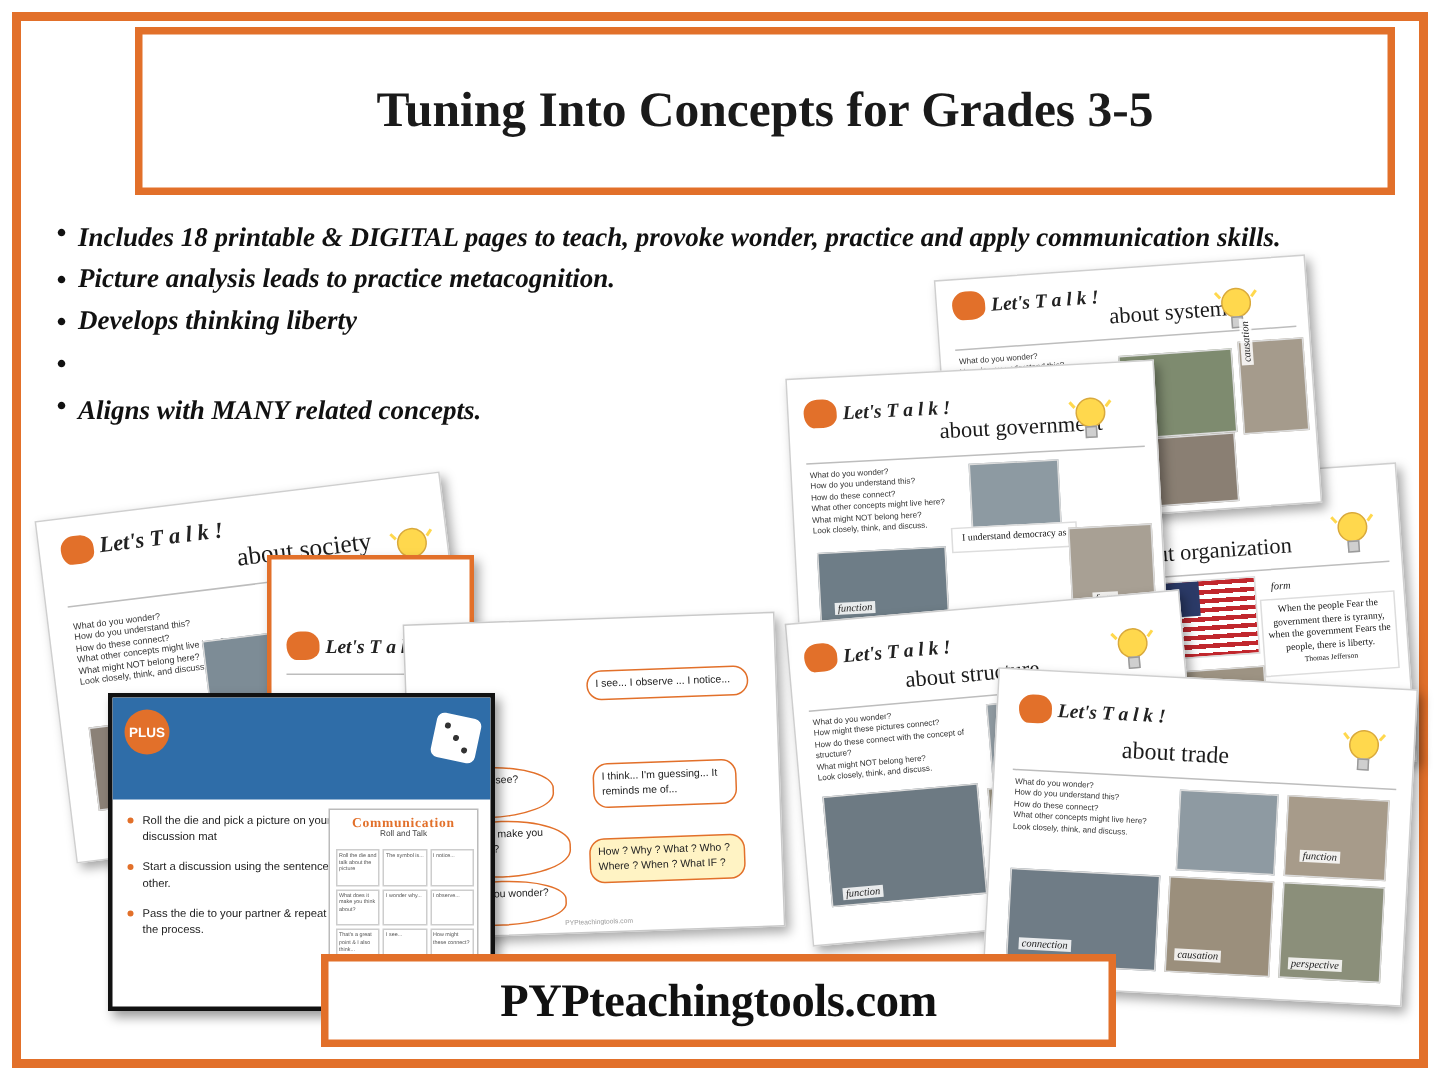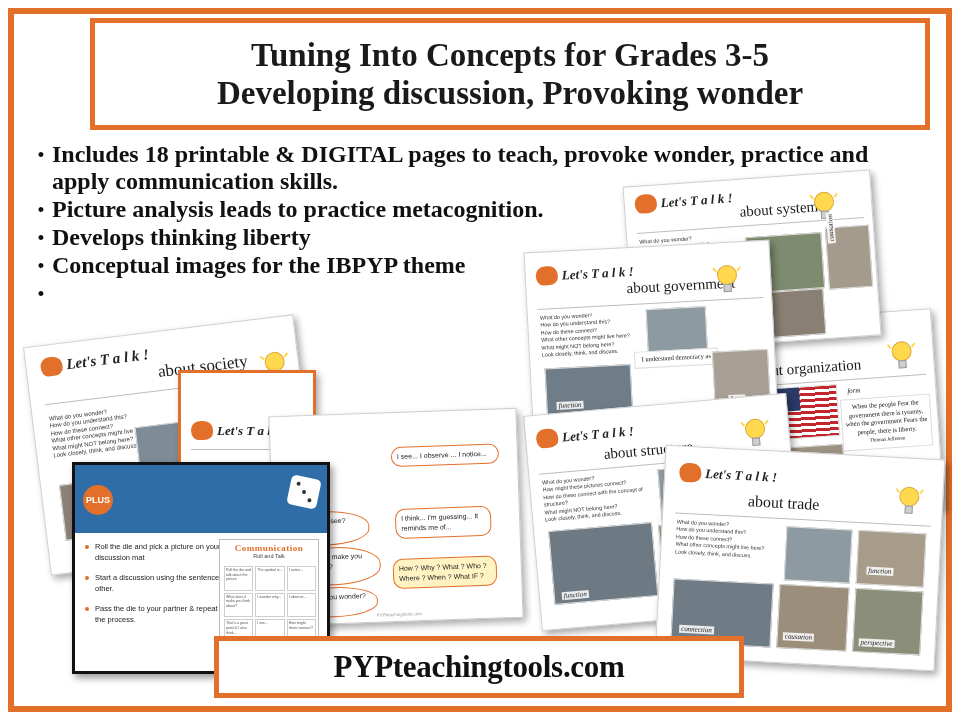--- a/index.html
+++ b/index.html
@@ -57,24 +57,25 @@
     flex: 0 0 22px;
     text-align: center;
     font-size: 21px;
     line-height: 26px;
     font-family: "Liberation Serif", serif;
     color: #111;
   }
   .bullet-text {
     font-family: "Liberation Serif", serif;
     font-weight: bold;
-    font-size: 24px;
+    font-size: 18px;
     line-height: 25px;
     color: #111;
     max-width: 840px;
+    font-style: italic;
   }
   .inline-star {
     display: inline-block;
     position: relative;
     width: 30px; height: 28px;
     vertical-align: -6px;
     margin-left: 8px;
   }
   
   .star {
@@ -204,21 +205,21 @@
     box-shadow: 3px 4px 7px rgba(0,0,0,0.4);
     overflow: hidden;
     z-index: 55;
   }
   .rt-header {
     position: absolute; left: 0; top: 0;
     width: 100%; height: 68px;
     background: #2F6DA8;
   }
   .rt-plus {
-    position: absolute; left: 8px; top: 20px;
+    position: absolute; left: 8px; top: 8px;
     width: 30px; height: 30px; border-radius: 50%;
     background: #E2702A; color: #fff;
     font-family: "Liberation Sans", sans-serif;
     font-weight: bold; font-size: 9px;
     display: flex; align-items: center; justify-content: center;
   }
   .rt-title {
     position: absolute; left: 46px; top: 6px;
     font-family: "Liberation Sans", sans-serif;
     font-weight: bold; font-size: 26px; color: #ffffff;
@@ -554,41 +555,39 @@
 </div>
 
 <div class="thumb-row">
   <div class="thumb" style="background:#7d8a92;"></div>
   <div class="thumb" style="background:#a3998a;"></div>
   <div class="thumb" style="background:#8d9179;"></div>
 </div>
 
 <div class="title-box">
   <div class="title-line">Tuning Into Concepts for Grades 3-5</div>
-  <div class="title-line">Developing discussion, Provoking wonder</div>
 </div>
 
 <div class="bullets">
   <div class="bullet-row">
     <div class="bullet-dot">•</div>
     <div class="bullet-text"><span>Includes 18 printable &amp; DIGITAL pages to teach, provoke wonder, practice and apply communication skills.</span><span class="inline-star"><span class="star"></span></span></div>
   </div>
   <div class="bullet-row">
     <div class="bullet-dot">•</div>
     <div class="bullet-text">Picture analysis leads to practice metacognition.</div>
   </div>
   <div class="bullet-row">
     <div class="bullet-dot">•</div>
     <div class="bullet-text">Develops thinking liberty</div>
   </div>
   <div class="bullet-row">
     <div class="bullet-dot">•</div>
-    <div class="bullet-text">Conceptual images for the IBPYP theme</div>
   </div>
   <div class="bullet-row">
     <div class="bullet-dot">•</div>
-    <div class="bullet-text"><span class="inline-star"><span class="star"></span></span></div>
+    <div class="bullet-text"><span>Aligns with MANY related concepts.</span><span class="inline-star"><span class="star"></span></span></div>
   </div>
 </div>
 
 <div class="url-box">
   <span class="url-text">PYPteachingtools.com</span>
 </div>
 
 </body></html>

